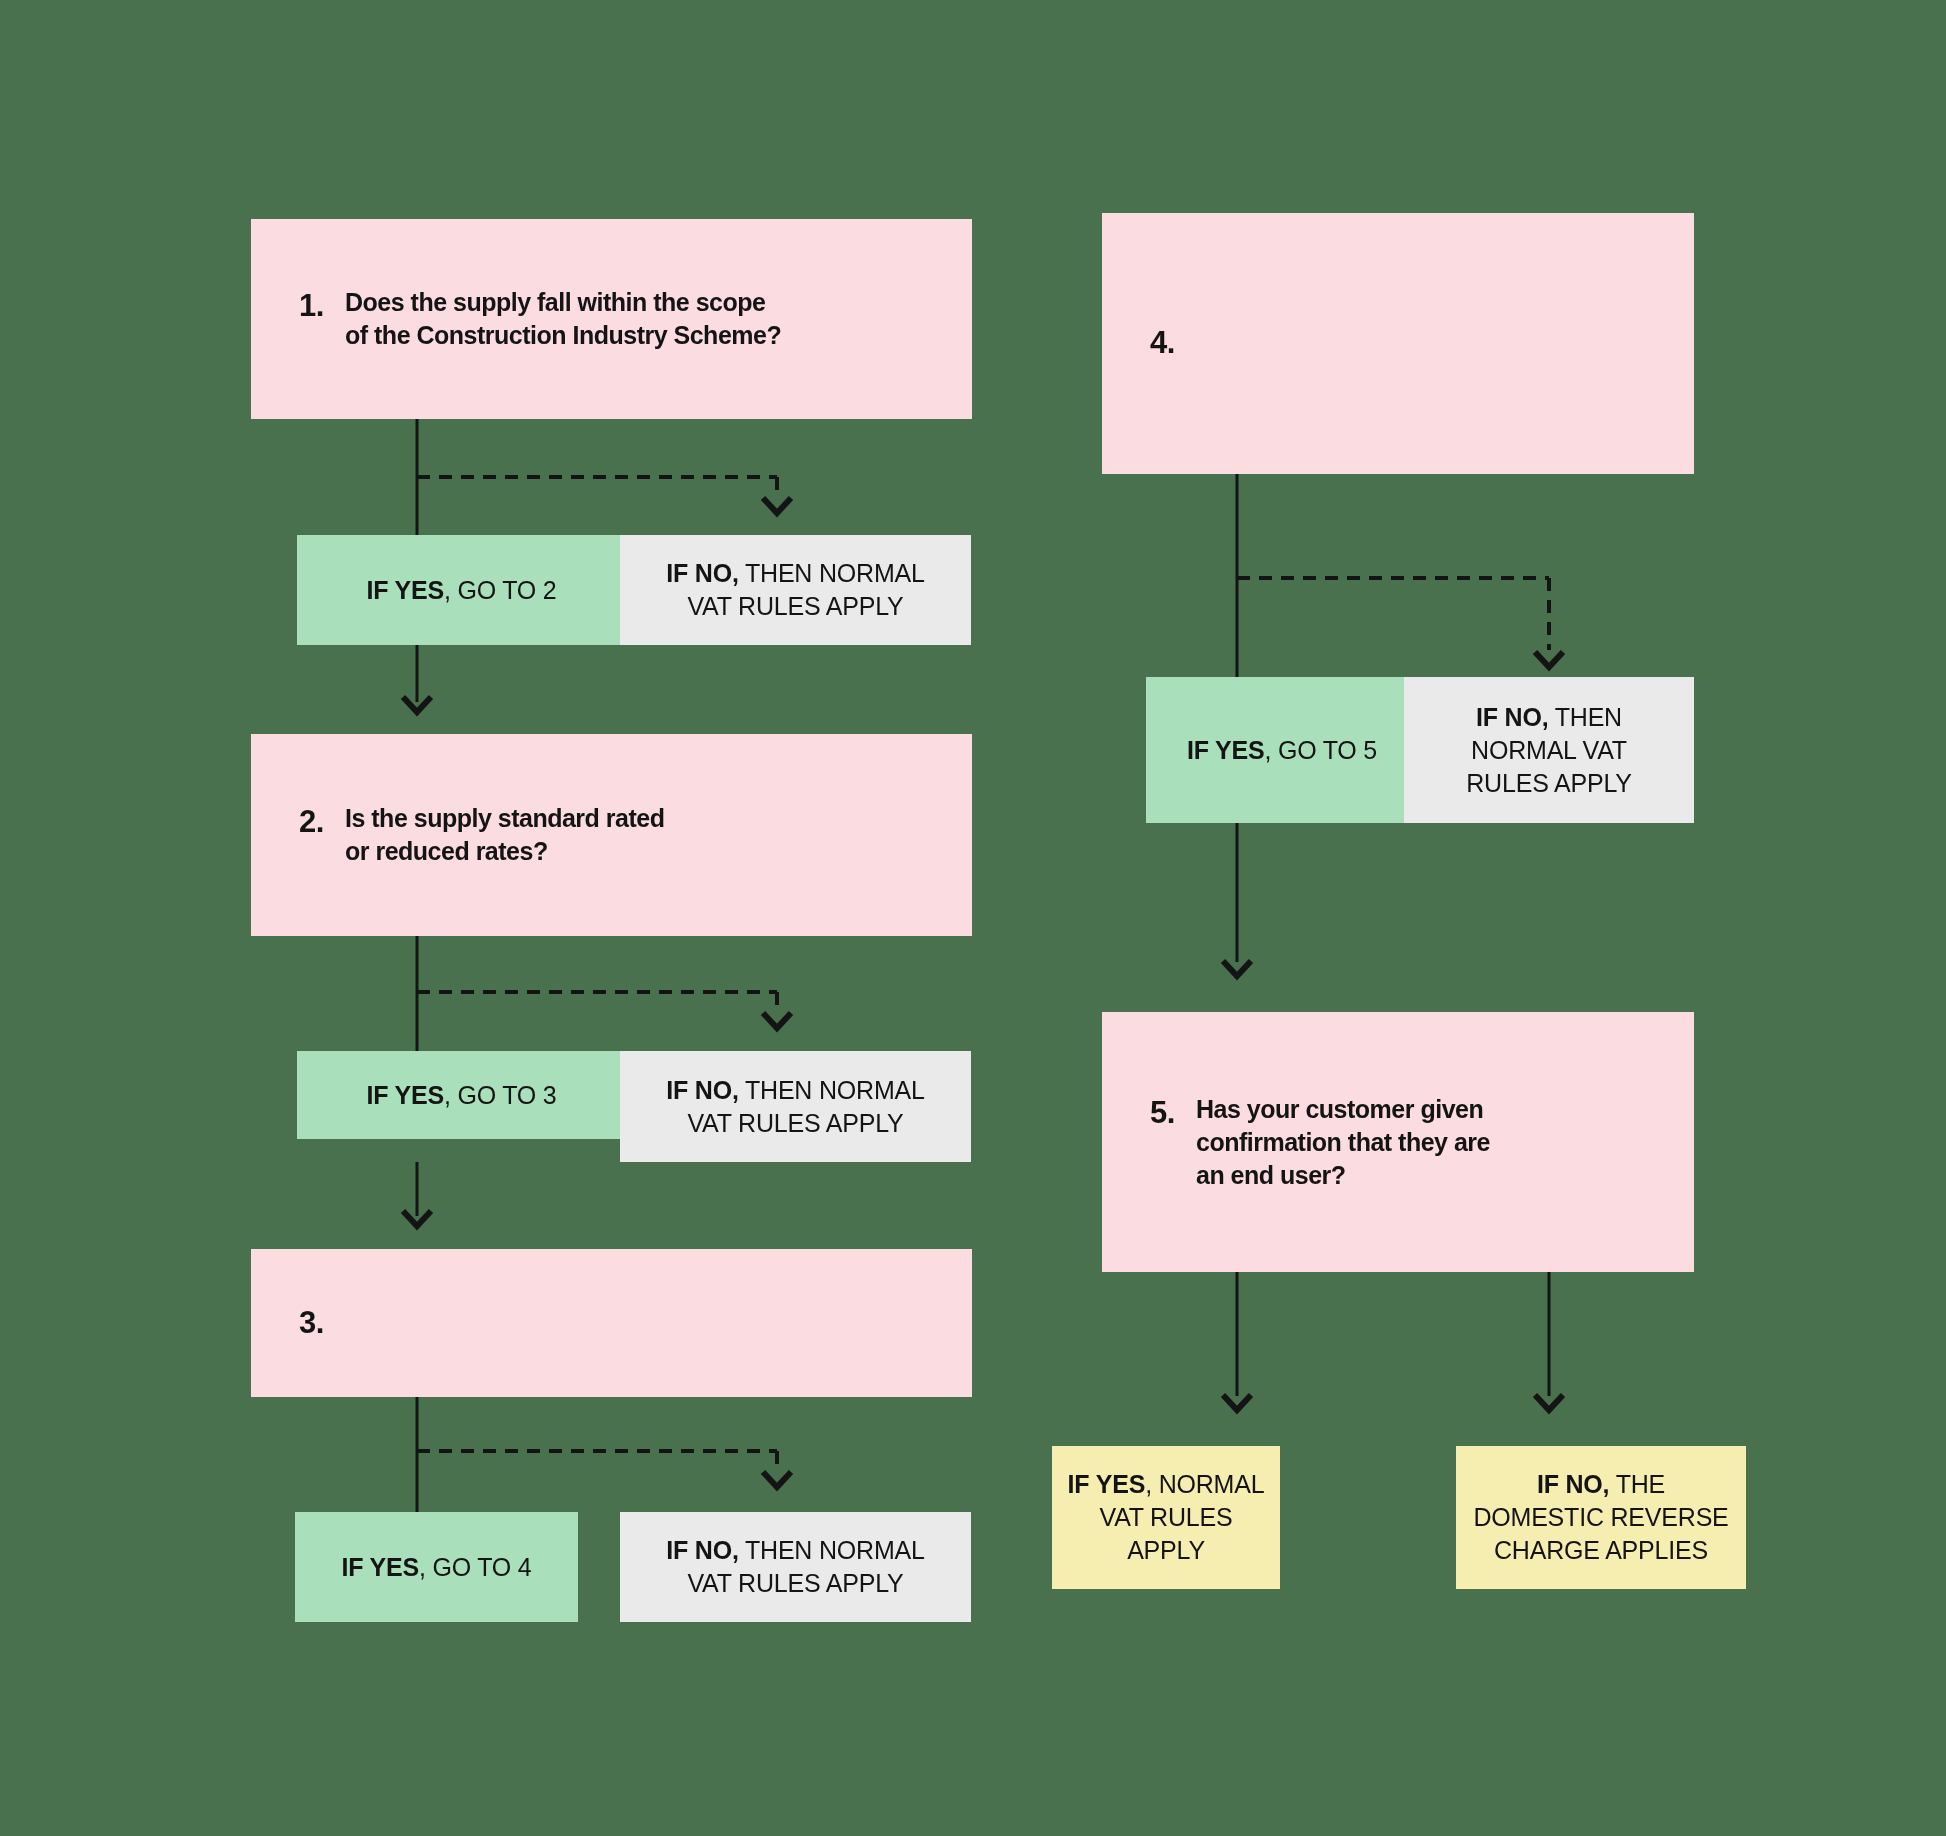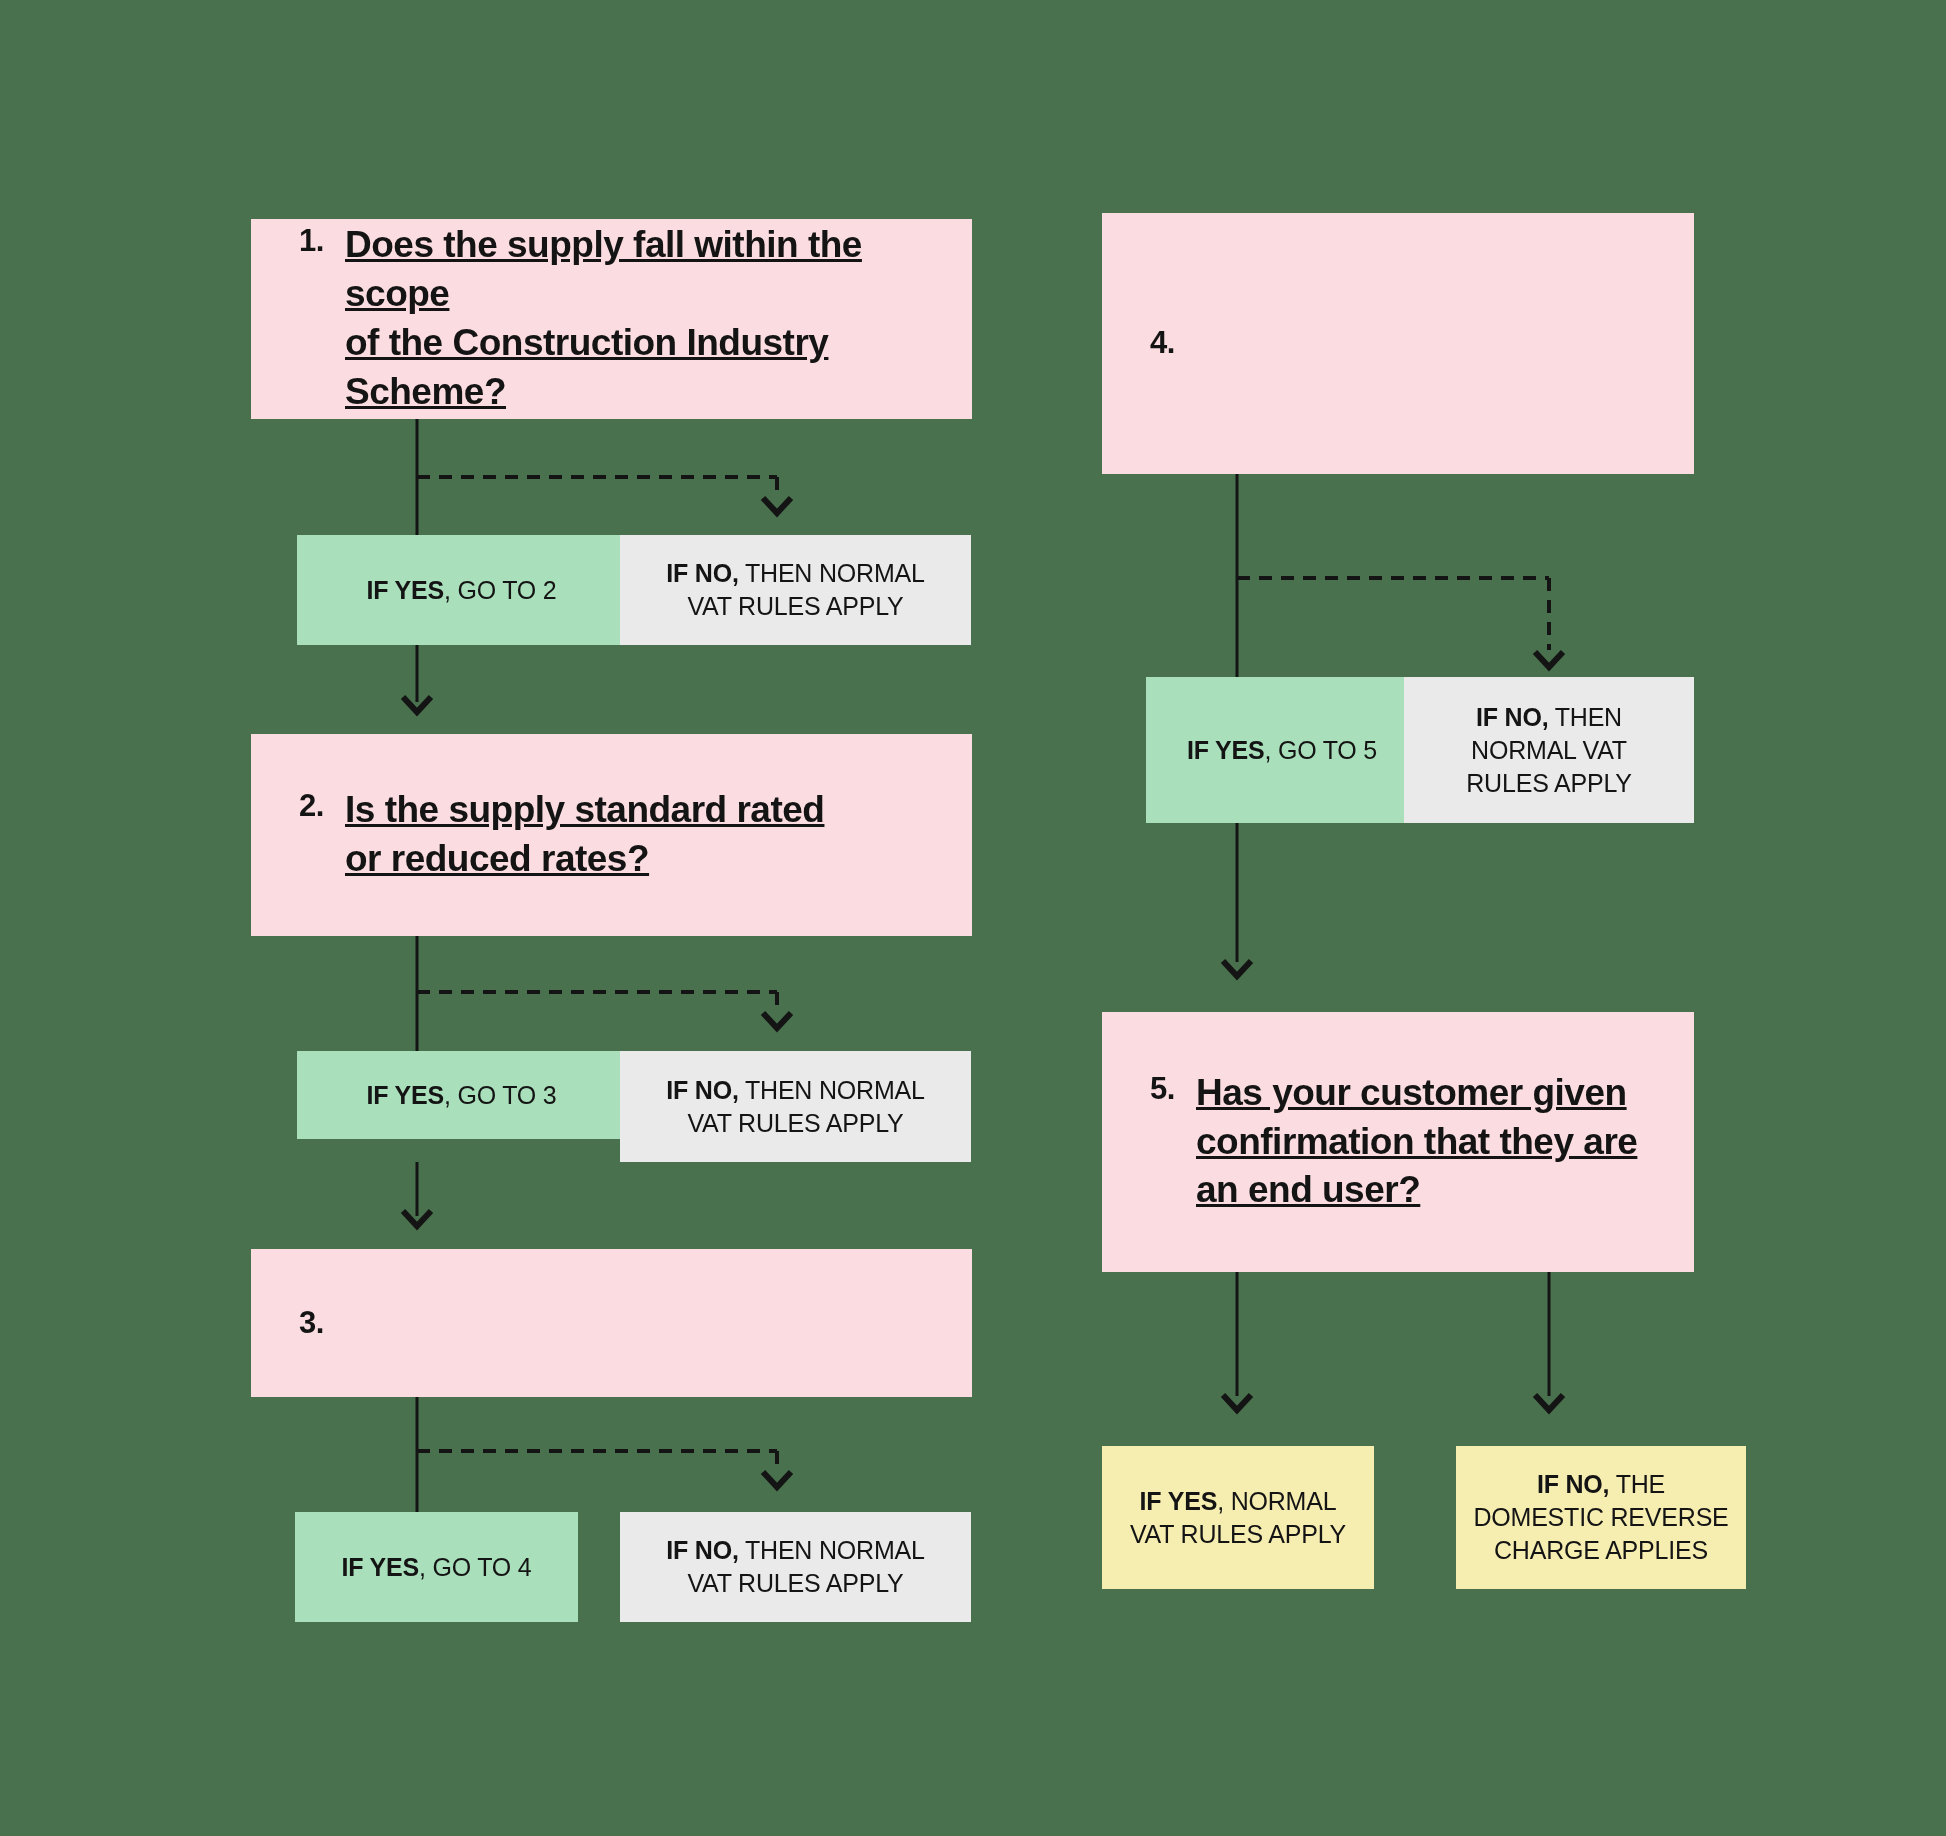--- a/index.html
+++ b/index.html
@@ -11,21 +11,21 @@
     --ink:#141414;
   }
   html,body{margin:0;padding:0;}
   body{background:var(--bg);font-family:"Liberation Sans","DejaVu Sans",sans-serif;color:var(--ink);}
   .canvas{position:relative;width:1946px;height:1836px;background:var(--bg);overflow:hidden;}
 
   .box{position:absolute;box-sizing:border-box;display:flex;align-items:center;}
   .question{background:var(--pink);padding:0 30px 0 48px;}
   .q-inner{display:flex;align-items:flex-start;width:100%;}
   .q-num{flex:0 0 46px;font-weight:700;font-size:31px;line-height:1.32;letter-spacing:-0.5px;}
-  .q-text{font-weight:700;font-size:37px;line-height:1.32;letter-spacing:-0.5px;white-space:pre-line;text-decoration:underline;}
+  .q-text{font-weight:700;font-size:25px;line-height:1.32;letter-spacing:-0.5px;white-space:pre-line;}
 
   .answer{justify-content:center;text-align:center;padding:0 12px;}
   .answer .answer-text{font-size:25px;line-height:1.32;letter-spacing:-0.2px;white-space:pre-line;}
   .answer .lead{font-weight:700;}
   .yes{background:var(--green);margin-left:44px;}
   .no{background:var(--gray);}
   .outcome{background:var(--yellow);}
 
   svg.connectors{position:absolute;left:0;top:0;pointer-events:none;}
   .solid{stroke:var(--ink);stroke-width:3;fill:none;}
@@ -142,21 +142,21 @@
 
   <div class="box question" style="left:1102px;top:1012px;width:592px;height:260px">
     <div class="q-inner">
       <span class="q-num">5.</span>
       <span class="q-text">Has your customer given
 confirmation that they are
 an end user?</span>
     </div>
   </div>
 
-  <div class="box answer outcome" style="left:1102px;top:1446px;width:272px;height:143px">
+  <div class="box answer outcome" style="left:1052px;top:1446px;width:228px;height:143px">
     <div class="answer-text"><span class="lead">IF YES</span><span>, NORMAL
 VAT RULES APPLY</span></div>
   </div>
   <div class="box answer outcome" style="left:1456px;top:1446px;width:290px;height:143px">
     <div class="answer-text"><span class="lead">IF NO,</span><span> THE
 DOMESTIC REVERSE
 CHARGE APPLIES</span></div>
   </div>
 
 </div>

